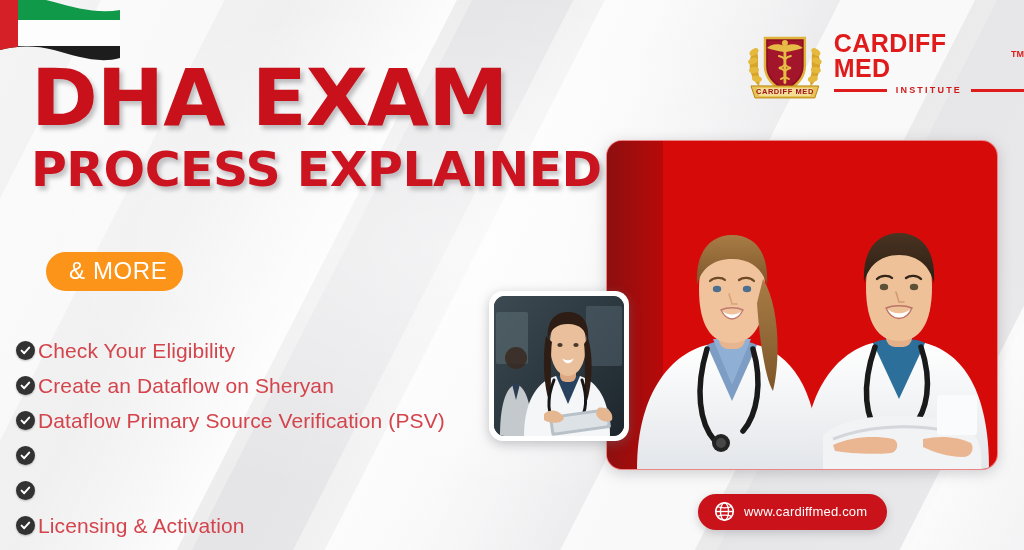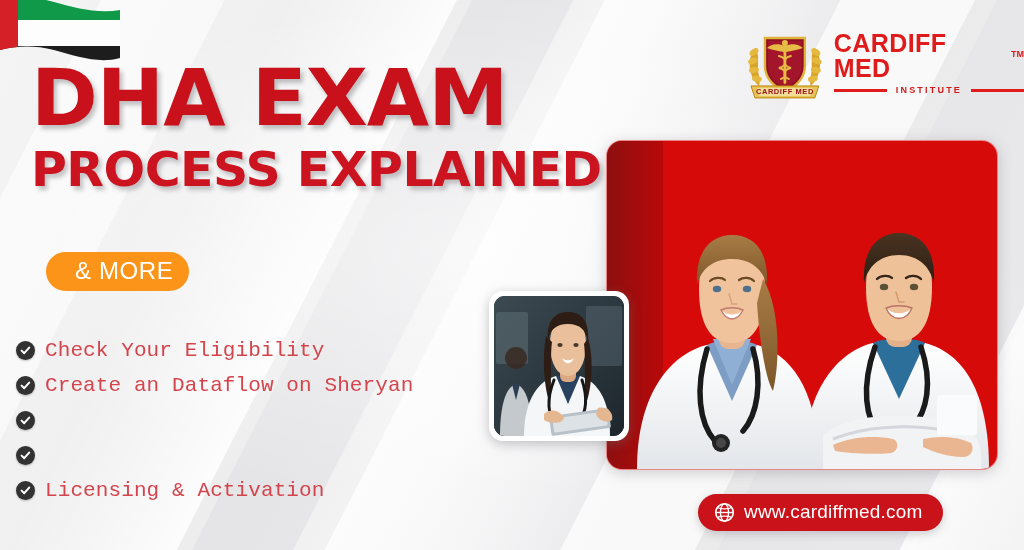--- a/index.html
+++ b/index.html
@@ -110,41 +110,41 @@
     display:inline-flex; align-items:center;
     background:#fb9418;
     border-radius:22px;
     padding:5px 16px 6px 16px;
     white-space:nowrap;
   }
   .pill-strong {
     font-size:24px; font-weight:bold; color:#ffffff; letter-spacing:.2px;
   }
   .pill-light {
-    font-size:24px; font-weight:normal; color:#ffffff; letter-spacing:.6px; margin-left:13px;
+    font-size:24px; font-weight:normal; color:#ffffff; letter-spacing:.6px; margin-left:7px;
   }
 
   
   #bullets { position:absolute; left:16px; top:333px; }
   .b-row { display:flex; align-items:center; height:35px; }
   .b-check {
     width:19px; height:19px; border-radius:50%;
     background:#323232;
     display:inline-flex; align-items:center; justify-content:center;
     flex:0 0 auto;
     box-shadow:0 1px 2px rgba(0,0,0,.25);
   }
   .b-check svg { display:block; }
   .b-text {
-    margin-left:10px;
+    margin-left:3px;
     font-size:21px;
     color:#d4444c;
     letter-spacing:.1px;
     white-space:nowrap;
-    font-family:Liberation Mono, monospace;
+    font-family:Liberation Sans, sans-serif;
   }
 
   
   #photo-card {
     position:absolute; left:606px; top:140px;
     width:392px; height:330px;
     border-radius:16px;
     background:#d70a0a;
     overflow:hidden;
     box-shadow:0 3px 14px rgba(120,120,125,.35);
@@ -176,21 +176,21 @@
   #site-pill {
     position:absolute; left:698px; top:494px;
     display:inline-flex; align-items:center; gap:9px;
     background:#c9121a;
     border-radius:20px;
     padding:7px 20px 8px 16px;
     box-shadow:0 3px 9px rgba(120,120,125,.35);
   }
   #site-pill .globe { width:21px; height:21px; flex:0 0 auto; }
   #site-pill .url {
-    color:#ffffff; font-size:19px; letter-spacing:.2px;
+    color:#ffffff; font-size:13px; letter-spacing:.2px;
     font-family:"Liberation Sans", sans-serif;
     white-space:nowrap;
   }
 </style>
 </head>
 <body>
 
 <div id="banner">
 
   <div class="band b7"></div>
@@ -291,20 +291,28 @@
       </span>
       <span class="b-text">Check Your Eligibility</span>
     </div>
     <div class="b-row">
       <span class="b-check">
         <svg width="11" height="11" viewBox="0 0 11 11">
             <path d="M1.6 5.6 L4.2 8.2 L9.2 2.6" stroke="#ffffff" stroke-width="2" fill="none" stroke-linecap="round" stroke-linejoin="round"></path>
           </svg>
       </span>
       <span class="b-text">Create an Dataflow on Sheryan</span>
+    </div>
+    <div class="b-row">
+      <span class="b-check">
+        <svg width="11" height="11" viewBox="0 0 11 11">
+            <path d="M1.6 5.6 L4.2 8.2 L9.2 2.6" stroke="#ffffff" stroke-width="2" fill="none" stroke-linecap="round" stroke-linejoin="round"></path>
+          </svg>
+      </span>
+      <span class="b-text">Dataflow Primary Source Verification (PSV)</span>
     </div>
     <div class="b-row">
       <span class="b-check">
         <svg width="11" height="11" viewBox="0 0 11 11">
             <path d="M1.6 5.6 L4.2 8.2 L9.2 2.6" stroke="#ffffff" stroke-width="2" fill="none" stroke-linecap="round" stroke-linejoin="round"></path>
           </svg>
       </span>
     </div>
     <div class="b-row">
       <span class="b-check">

